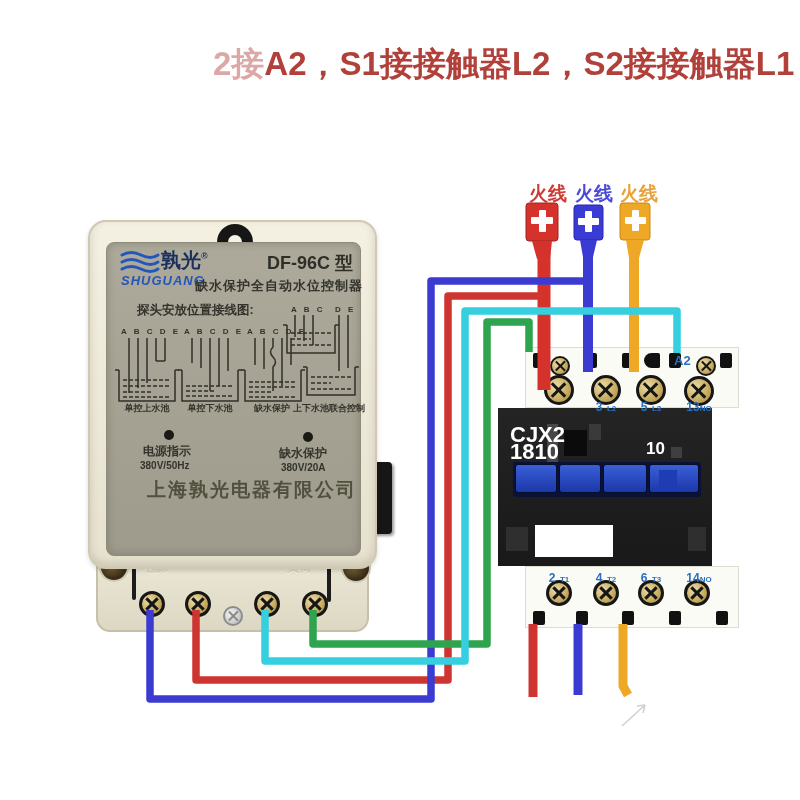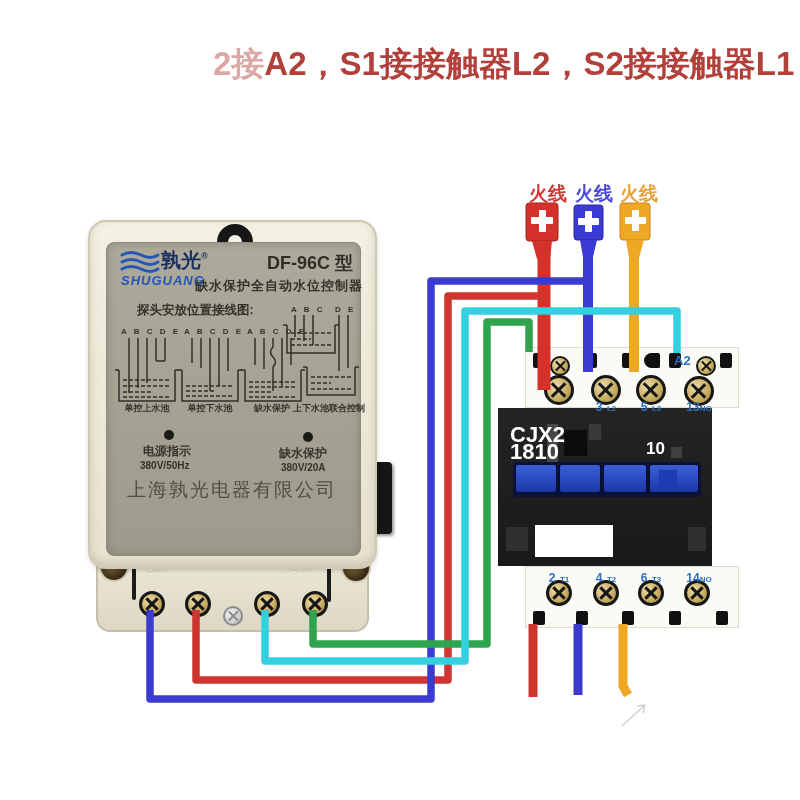--- a/index.html
+++ b/index.html
@@ -32,21 +32,21 @@
   #brand-cn sup{font-size:9px;}
   #brand-en{left:14px;top:30px;font-size:13px;font-weight:bold;font-style:italic;color:#2456b8;letter-spacing:1px;}
   #model{left:160px;top:8px;font-size:18px;font-weight:bold;color:#2e2e27;white-space:nowrap;}
   #prodname{left:88px;top:34px;font-size:13px;font-weight:bold;letter-spacing:1px;white-space:nowrap;}
   #diagtitle{left:30px;top:59px;font-size:12.5px;font-weight:bold;white-space:nowrap;}
   .probe-letters{font-size:8px;font-weight:bold;letter-spacing:2.5px;white-space:nowrap;}
   .caption{font-size:9px;font-weight:bold;text-align:center;white-space:nowrap;}
   .led{width:10px;height:10px;border-radius:50%;background:#1b1b15;}
   .ledtitle{font-size:12px;font-weight:bold;white-space:nowrap;}
   .ledsub{font-size:10px;font-weight:bold;white-space:nowrap;}
-  #company{left:20px;top:234px;width:230px;text-align:left;font-size:19px;font-weight:normal;
+  #company{left:20px;top:234px;width:230px;text-align:right;font-size:19px;font-weight:bold;
       letter-spacing:2px;color:#50503f;white-space:nowrap;}
   #switch{left:278px;top:259px;width:26px;height:72px;background:#161616;border-radius:4px;box-shadow:2px 2px 3px rgba(0,0,0,.4);}
   
   .screw{border-radius:50%;background:radial-gradient(circle at 35% 35%,#ecdda8,#c6aa5e 60%,#a0873c);
       border:3px solid #161616;box-sizing:border-box;}
   .screw:before,.screw:after{content:"";position:absolute;left:10%;top:50%;width:80%;height:3px;background:#161616;}
   .screw:before{transform:translateY(-50%) rotate(45deg);}
   .screw:after{transform:translateY(-50%) rotate(-45deg);}
   .screw.small{border-width:2px;}
   .screw.small:before,.screw.small:after{height:2px;}

